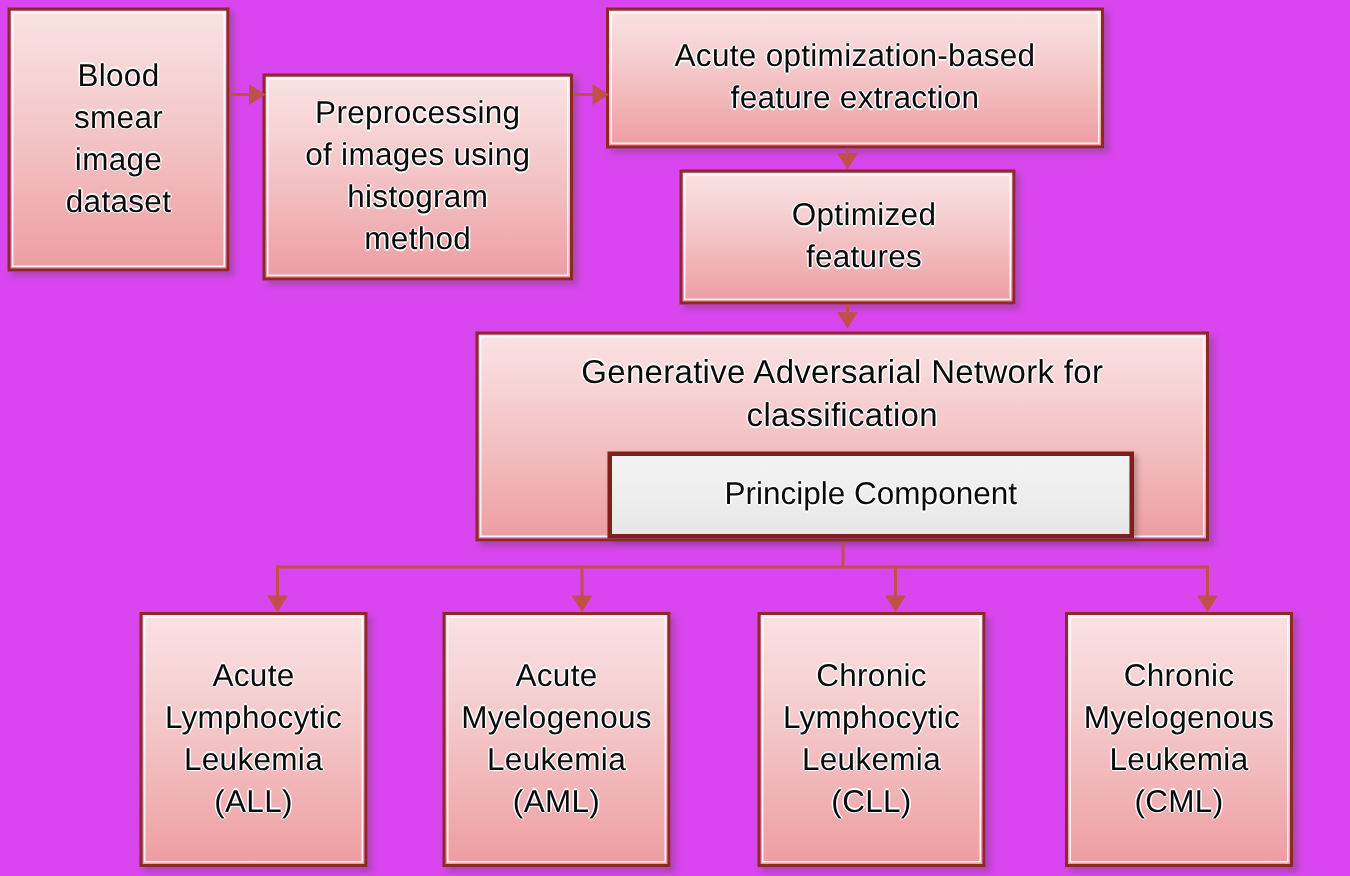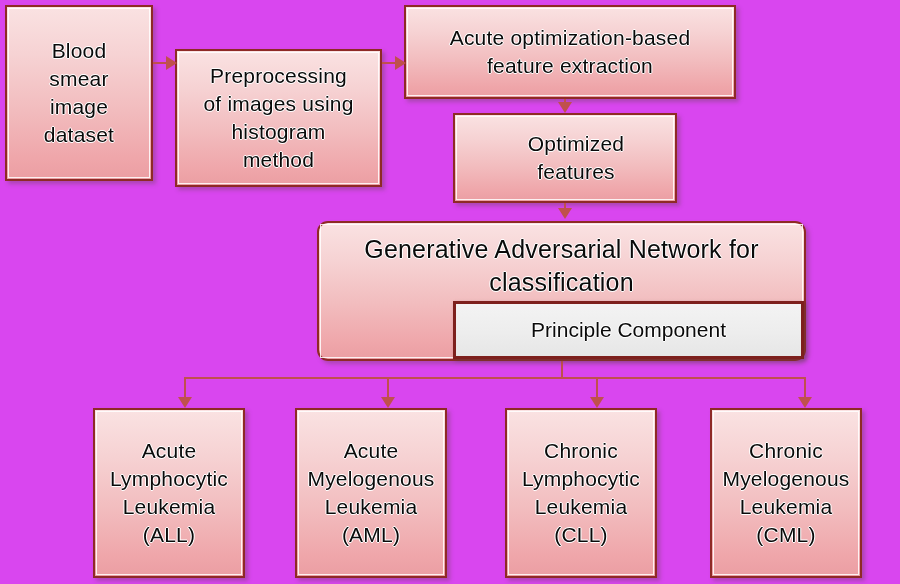--- a/index.html
+++ b/index.html
@@ -50,24 +50,23 @@
   }
 
   
   #box-dataset        { left: 5px;   top: 5px;   width: 148px; height: 176px; font-size: 21px; }
   #box-preprocessing  { left: 175px; top: 5px;   width: 207px; height: 138px; font-size: 21px; margin-top: 44px; }
   #box-mayfly         { left: 404px; top: 5px;   width: 332px; height: 94px;  font-size: 21px; }
   #box-optimized      { left: 453px; top: 113px; width: 224px; height: 90px;  font-size: 21px; padding-left: 22px; }
 
   #box-gan {
     left: 317px; top: 221px; width: 489px; height: 140px;
-    font-size: 25px;
+    font-size: 22px;
     align-items: flex-start;
     justify-content: center;
-    border-radius: 11px;
   }
   #box-gan .txt { padding-top: 10px; }
 
   
   #box-pca {
     position: absolute;
     left: 405px;
     top: 301px;
     width: 351px;
     height: 58px;
@@ -77,21 +76,20 @@
     box-shadow: 2px 2px 4px rgba(80,60,60,0.4);
     display: flex;
     align-items: center;
     justify-content: center;
     font-size: 21px;
     color: #0a0a0a;
     z-index: 5;
     text-shadow:
        1px 0 0 #ffffff, -1px 0 0 #ffffff,
        0 1px 0 #ffffff, 0 -1px 0 #ffffff;
-    margin-left: 48px;
   }
 
   .leaf { width: 152px; height: 170px; top: 408px; font-size: 21px; }
   #box-all { left: 93px; }
   #box-aml { left: 295px; }
   #box-cll { left: 505px; }
   #box-cml { left: 710px; }
 
   
   .conn {

